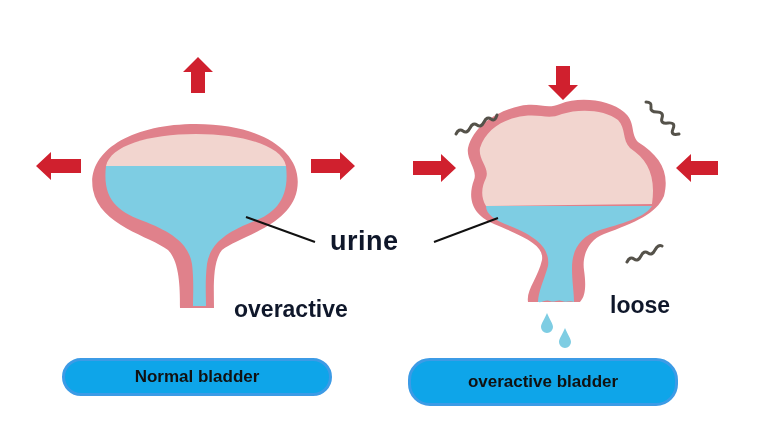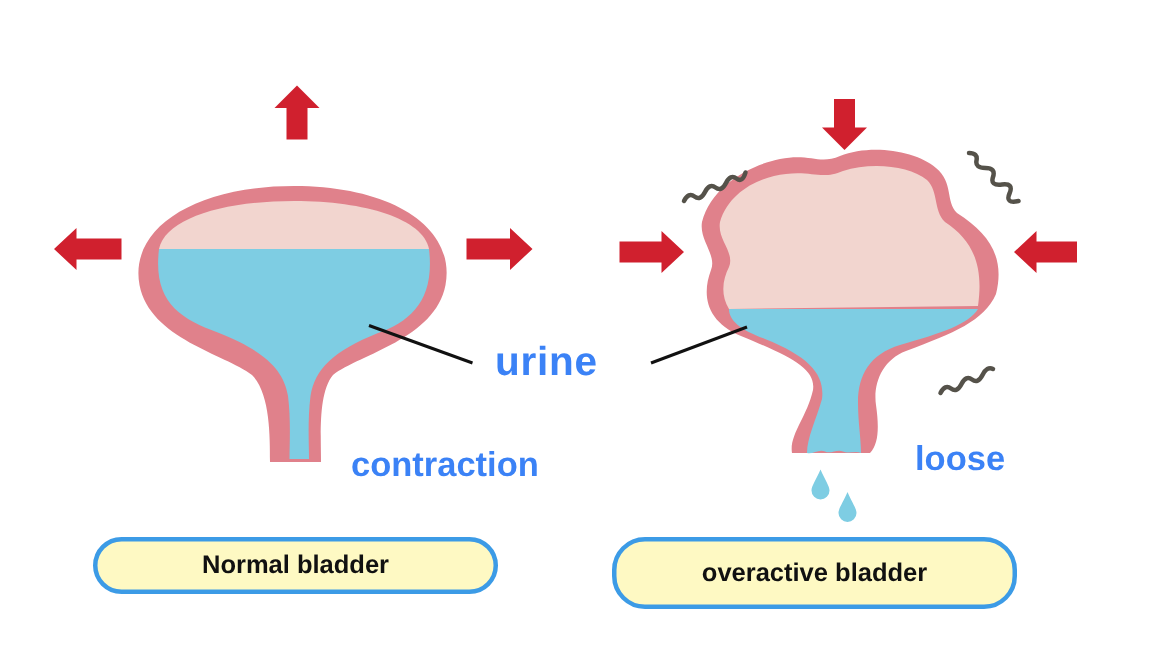--- a/index.html
+++ b/index.html
@@ -1,22 +1,22 @@
 <!DOCTYPE html>
 <html><head>
 <meta charset="utf-8">
 <style>
   html,body{margin:0;padding:0;background:#ffffff;}
   body{width:768px;height:432px;position:relative;overflow:hidden;font-family:"Liberation Sans",sans-serif;}
   svg.diagram{position:absolute;left:0;top:0;}
-  .label{position:absolute;font-family:"Liberation Sans",sans-serif;font-weight:bold;color:#3b82f6;white-space:nowrap;}
+  .label{position:absolute;font-family:"Liberation Sans",sans-serif;font-weight:bold;color:#0f172a;white-space:nowrap;}
   .urine{left:330px;top:226px;font-size:27px;letter-spacing:0.5px;}
   .contraction{left:234px;top:296px;font-size:23px;}
   .loose{left:610px;top:292px;font-size:23px;}
-  .pill{position:absolute;height:36px;border:3px solid #3c9be6;border-radius:22px;background:#fef9c3;display:flex;align-items:center;justify-content:center;font-weight:bold;font-size:17px;color:#111;box-sizing:border-box;}
+  .pill{position:absolute;height:36px;border:3px solid #3c9be6;border-radius:22px;background:#0ea5e9;display:flex;align-items:center;justify-content:center;font-weight:bold;font-size:17px;color:#111;box-sizing:border-box;}
   .pill-normal{left:62px;top:358px;width:270px;height:38px;}
   .pill-over{left:408px;top:358px;width:270px;height:48px;}
 </style>
 </head>
 <body>
 
 <svg class="diagram" width="768" height="432" viewBox="0 0 768 432">
 
   <g>
 
@@ -47,21 +47,21 @@
 
     <path d="M456,134 q3,-6 7,-3 t7,-3 t7,-3 t7,-3 t7,-3 t6,-4" fill="none" stroke="#55524a" stroke-width="3" stroke-linecap="round"></path>
     <path d="M646,102 q6,0 5,5 t6,5 t5,6 t6,5 t5,6 t6,5" fill="none" stroke="#55524a" stroke-width="3" stroke-linecap="round"></path>
     <path d="M627,262 q3,-6 7,-3 t7,-3 t7,-3 t7,-3 t7,-4" fill="none" stroke="#55524a" stroke-width="3" stroke-linecap="round"></path>
 
     <line x1="434" y1="242" x2="498" y2="218" stroke="#111" stroke-width="2"></line>
   </g>
 </svg>
 
 <div class="label urine">urine</div>
-<div class="label contraction">contraction</div>
+<div class="label contraction">overactive</div>
 <div class="label loose">loose</div>
 
 <div class="pill pill-normal">
   <span>Normal bladder</span>
 </div>
 <div class="pill pill-over">
   <span>overactive bladder</span>
 </div>
 
 </body></html>

